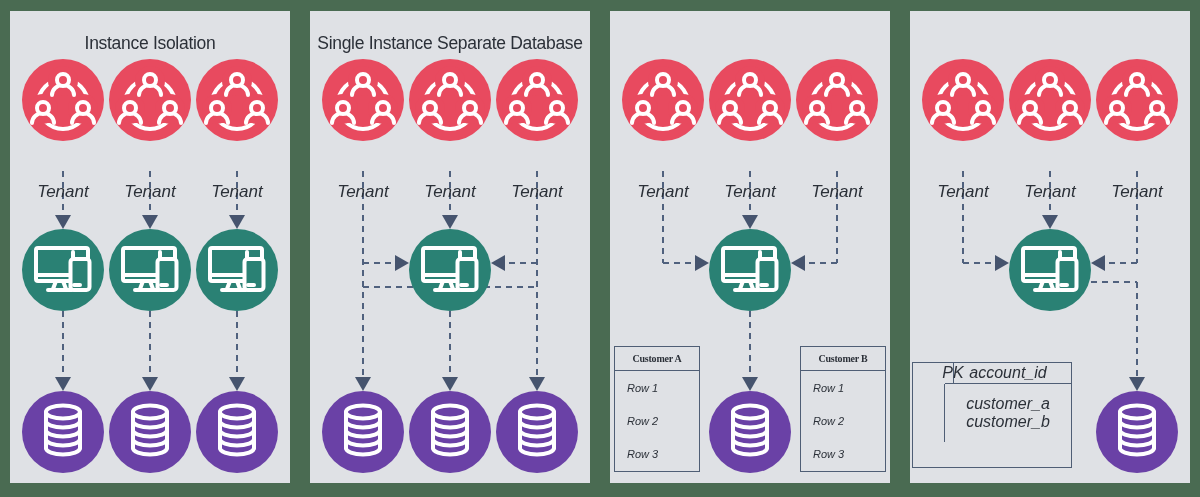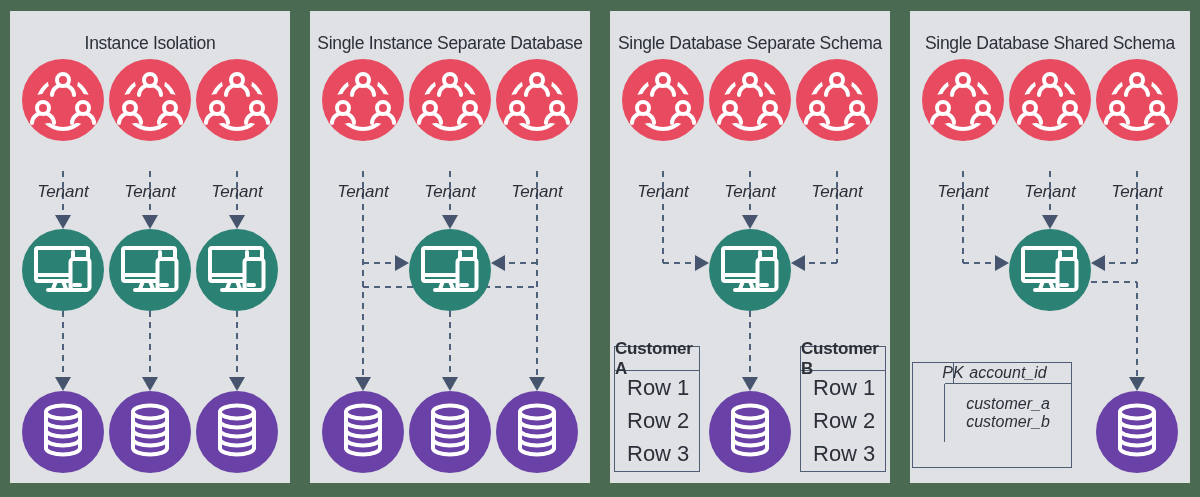--- a/index.html
+++ b/index.html
@@ -21,23 +21,23 @@
   .app{top:218px;background:var(--teal);}
   .db{top:380px;background:var(--purple);}
   .c1{left:12px}.c2{left:99px}.c3{left:186px}
   .node svg{display:block;width:82px;height:82px;}
   .tlabel{position:absolute;top:139px;width:82px;text-align:center;font-style:italic;
        font-size:17px;line-height:20px;color:var(--text);margin-top:32px;}
   
   .ctable{position:absolute;top:335px;width:86px;height:126px;border:1.5px solid var(--tline);
        box-sizing:border-box;background:var(--panel);}
   .ctable .th{height:23px;border-bottom:1.5px solid var(--tline);display:flex;align-items:center;
-       justify-content:center;font-weight:bold;font-size:17px;letter-spacing:-0.2px;}
+       justify-content:center;font-weight:bold;font-size:10px;letter-spacing:-0.2px;font-family:Liberation Serif, serif;}
   .ctable .rows{display:flex;flex-direction:column;height:100px;}
-  .ctable .row{flex:1;display:flex;align-items:center;padding-left:12px;font-size:22px;}
+  .ctable .row{flex:1;display:flex;align-items:center;padding-left:12px;font-style:italic;font-size:11px;}
   .ctA{left:4px}.ctB{left:190px}
   
   .acct{position:absolute;left:2px;top:351px;width:160px;height:106px;border:1.5px solid var(--tline);
        box-sizing:border-box;background:var(--panel);}
   .acct .th{height:25px;border-bottom:1.5px solid var(--tline);display:flex;align-items:center;
        justify-content:center;font-weight:bold;font-size:15.5px;}
   .acct .grid{display:grid;grid-template-columns:32px 1fr;}
   .acct .pkk,.acct .pkv{height:20px;border-bottom:1.5px solid var(--tline);display:flex;
        align-items:center;justify-content:center;font-style:italic;font-size:16px;}
   .acct .pkk{border-right:1.5px solid var(--tline);margin-left:40px;}
@@ -216,21 +216,20 @@
       <line x1="53" y1="252" x2="97" y2="252"></line>
     <line x1="227" y1="160" x2="227" y2="252"></line>
       <line x1="227" y1="252" x2="183" y2="252"></line>
     <line x1="140" y1="160" x2="140" y2="216"></line>
     <line x1="140" y1="300" x2="140" y2="378"></line>
     <polygon points="132,204 148,204 140,218"></polygon>
     <polygon points="85,244 85,260 99,252"></polygon>
       <polygon points="195,244 195,260 181,252"></polygon>
     <polygon points="132,366 148,366 140,380"></polygon>
   </svg>
-  <h2 class="panel-title">Single Database Separate Schema</h2>
   <div class="node tenant c1">
       <svg viewBox="0 0 82 82">
         <use href="#icon-tenant"></use>
       </svg>
     </div>
   <div class="node tenant c2">
       <svg viewBox="0 0 82 82">
         <use href="#icon-tenant"></use>
       </svg>
     </div>
@@ -277,21 +276,20 @@
     <line x1="227" y1="160" x2="227" y2="252"></line>
       <line x1="227" y1="252" x2="183" y2="252"></line>
     <line x1="140" y1="160" x2="140" y2="216"></line>
     <line x1="181" y1="271" x2="227" y2="271"></line>
       <line x1="227" y1="271" x2="227" y2="378"></line>
     <polygon points="132,204 148,204 140,218"></polygon>
     <polygon points="85,244 85,260 99,252"></polygon>
       <polygon points="195,244 195,260 181,252"></polygon>
     <polygon points="219,366 235,366 227,380"></polygon>
   </svg>
-  <h2 class="panel-title">Single Database Shared Schema</h2>
   <div class="node tenant c1">
       <svg viewBox="0 0 82 82">
         <use href="#icon-tenant"></use>
       </svg>
     </div>
   <div class="node tenant c2">
       <svg viewBox="0 0 82 82">
         <use href="#icon-tenant"></use>
       </svg>
     </div>

